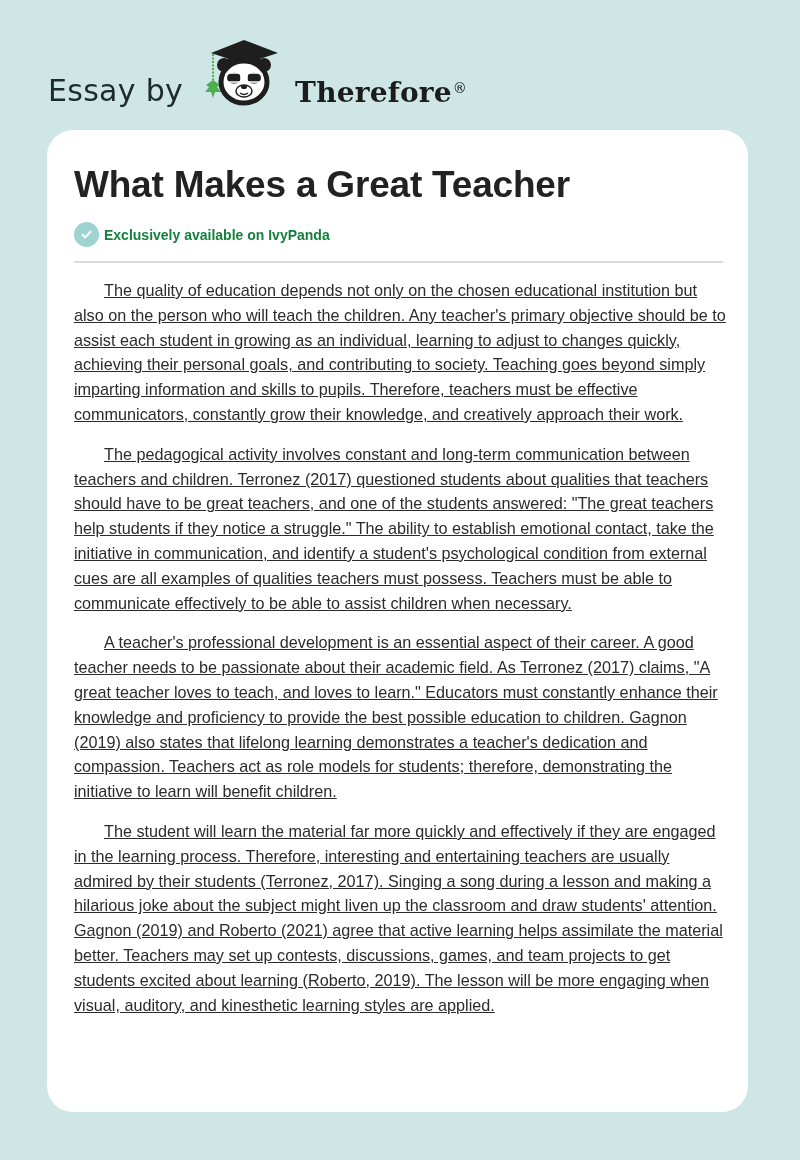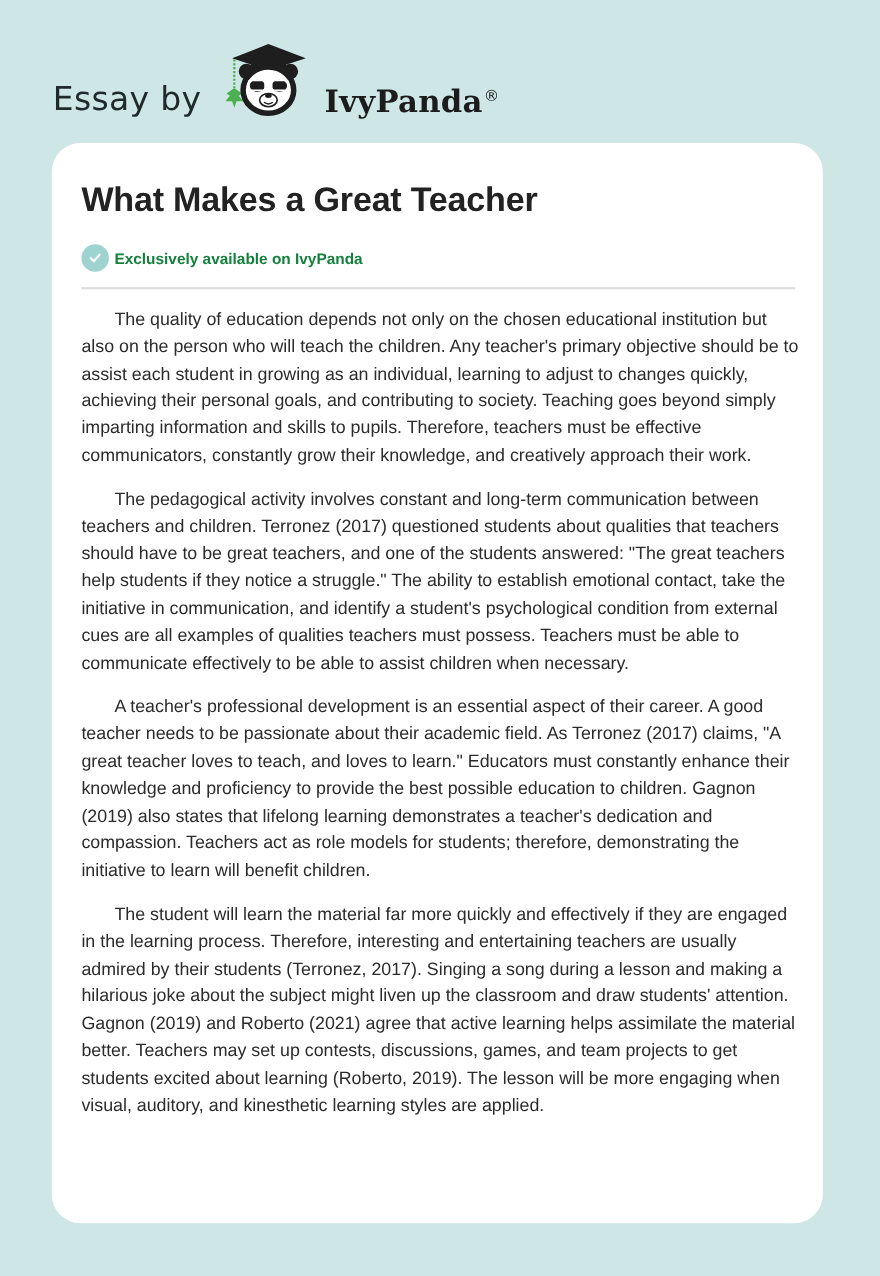--- a/index.html
+++ b/index.html
@@ -65,21 +65,21 @@
       background: #ffffff;
       border-radius: 26px;
     }
     .title {
       position: absolute;
       left: 27px;
       top: 34px;
       margin: 0;
       font-family: "Liberation Sans", sans-serif;
       font-weight: bold;
-      font-size: 31px;
+      font-size: 37px;
       color: #222222;
       letter-spacing: -0.2px;
     }
     .exclusive {
       position: absolute;
       left: 27px;
       top: 92px;
       display: flex;
       align-items: center;
     }
@@ -111,20 +111,21 @@
       left: 27px;
       top: 148px;
       width: 652px;
     }
     .para {
       margin: 0 0 15px 0;
       font-size: 16.2px;
       line-height: 24.8px;
       color: #2b2b2b;
       text-indent: 30px;
+      text-decoration: underline;
     }
   </style>
 </head>
 <body>
 
 <div class="brand">
   <span class="brand-prefix">Essay by</span>
   <span class="brand-logo">
     <svg width="86" height="72" viewBox="0 0 86 72">
 
@@ -145,21 +146,21 @@
 
       <rect x="25" y="37" width="15" height="9" rx="2" fill="none" stroke="#ffffff" stroke-width="1.5"></rect>
       <rect x="46" y="37" width="15" height="9" rx="2" fill="none" stroke="#ffffff" stroke-width="1.5"></rect>
       <line x1="40" y1="40" x2="46" y2="40" stroke="#ffffff" stroke-width="1.5"></line>
 
       <ellipse cx="43" cy="55" rx="8" ry="6" fill="#ffffff" stroke="#1e1e1e" stroke-width="1.5"></ellipse>
       <ellipse cx="43" cy="51" rx="3" ry="2" fill="#1e1e1e"></ellipse>
       <path d="M39,57 Q43,60 47,57" fill="none" stroke="#1e1e1e" stroke-width="1.3"></path>
     </svg>
   </span>
-  <span class="brand-name">IvyPanda</span>
+  <span class="brand-name">Therefore</span>
   <span class="brand-reg">®</span>
 </div>
 
 <div class="card">
   <h1 class="title">What Makes a Great Teacher</h1>
 
   <div class="exclusive">
     <span class="check-badge">
       <svg width="13" height="13" viewBox="0 0 13 13">
         <path d="M2.5,6.8 L5.3,9.4 L10.5,3.6" fill="none" stroke="#ffffff" stroke-width="2" stroke-linecap="round" stroke-linejoin="round"></path>

